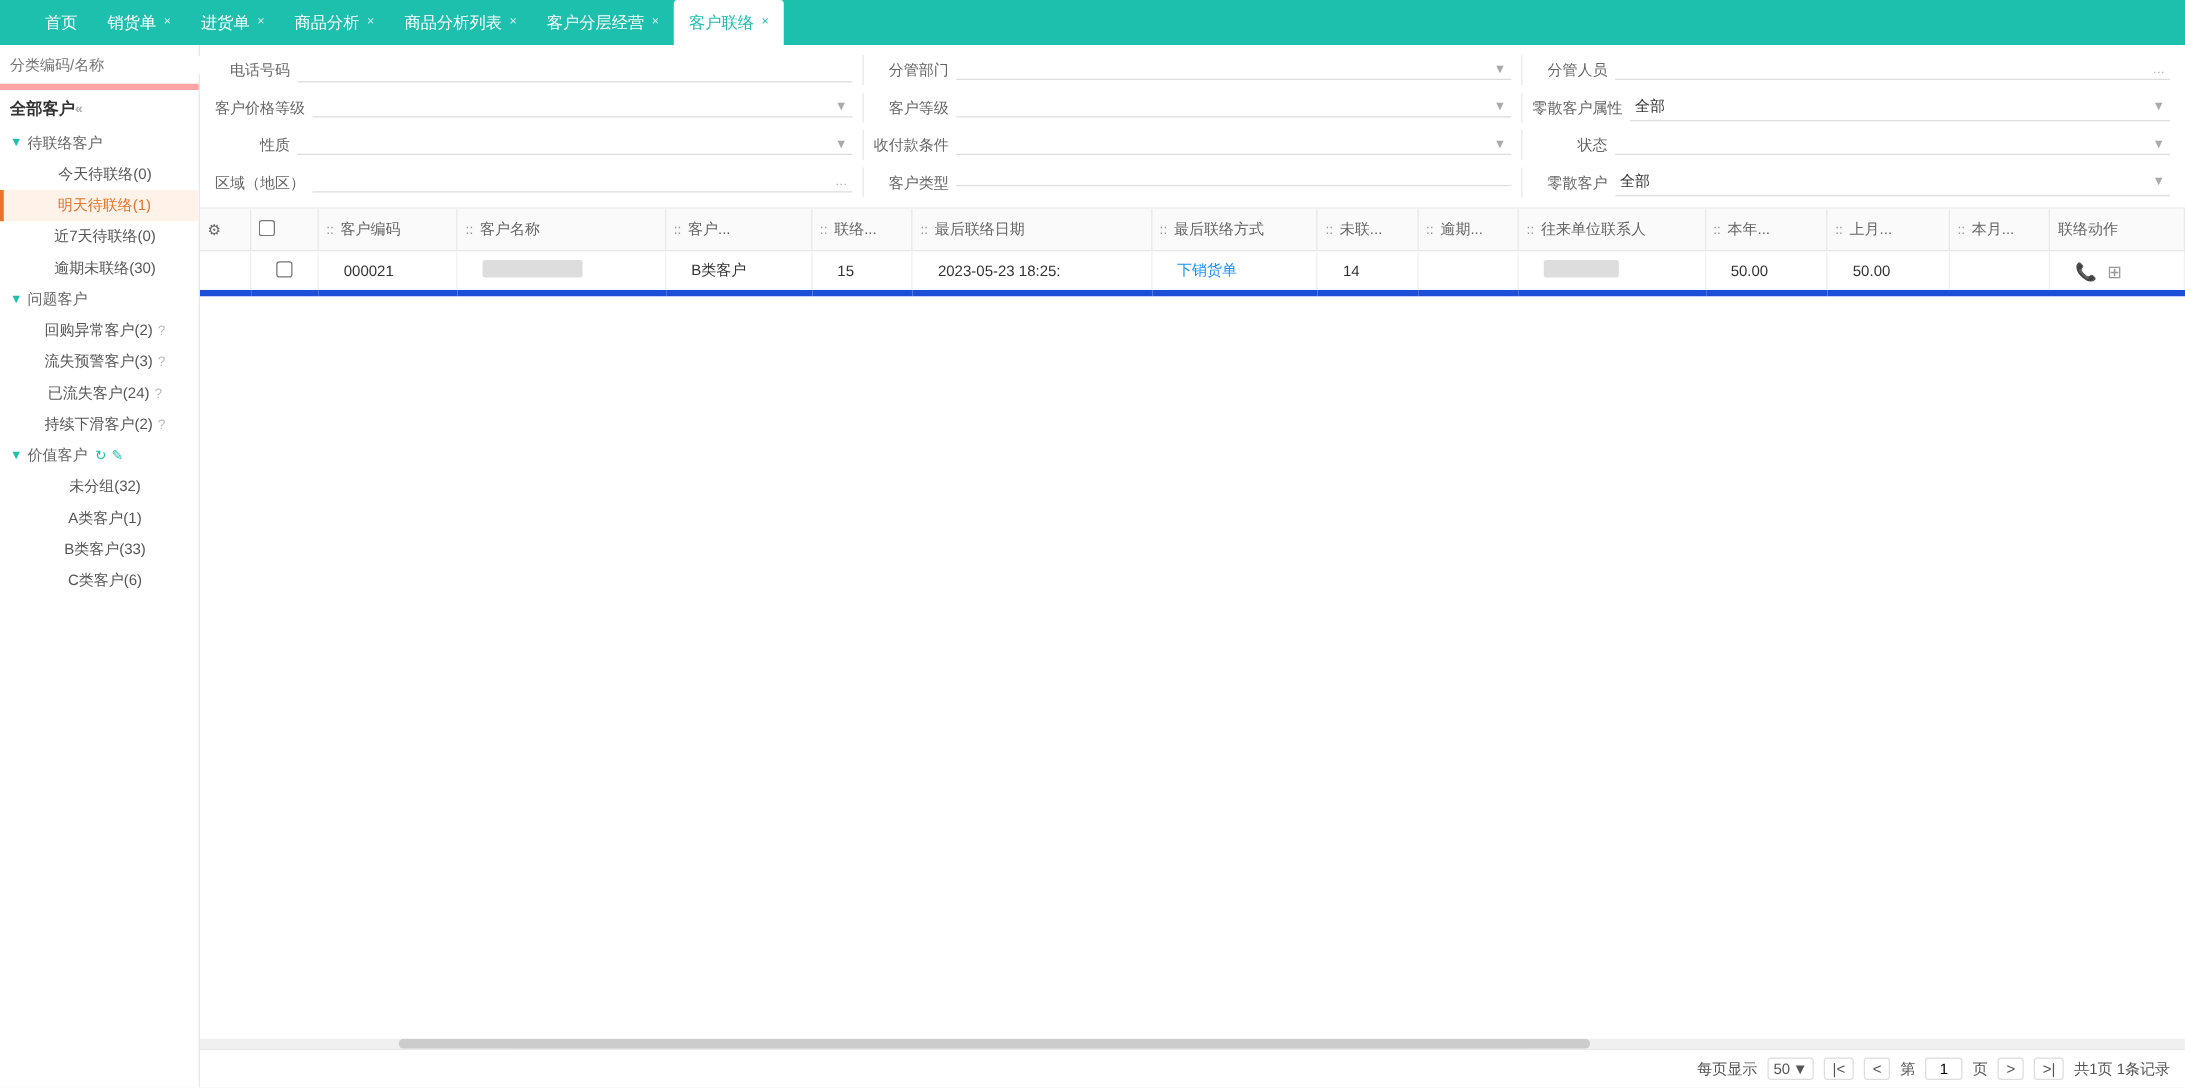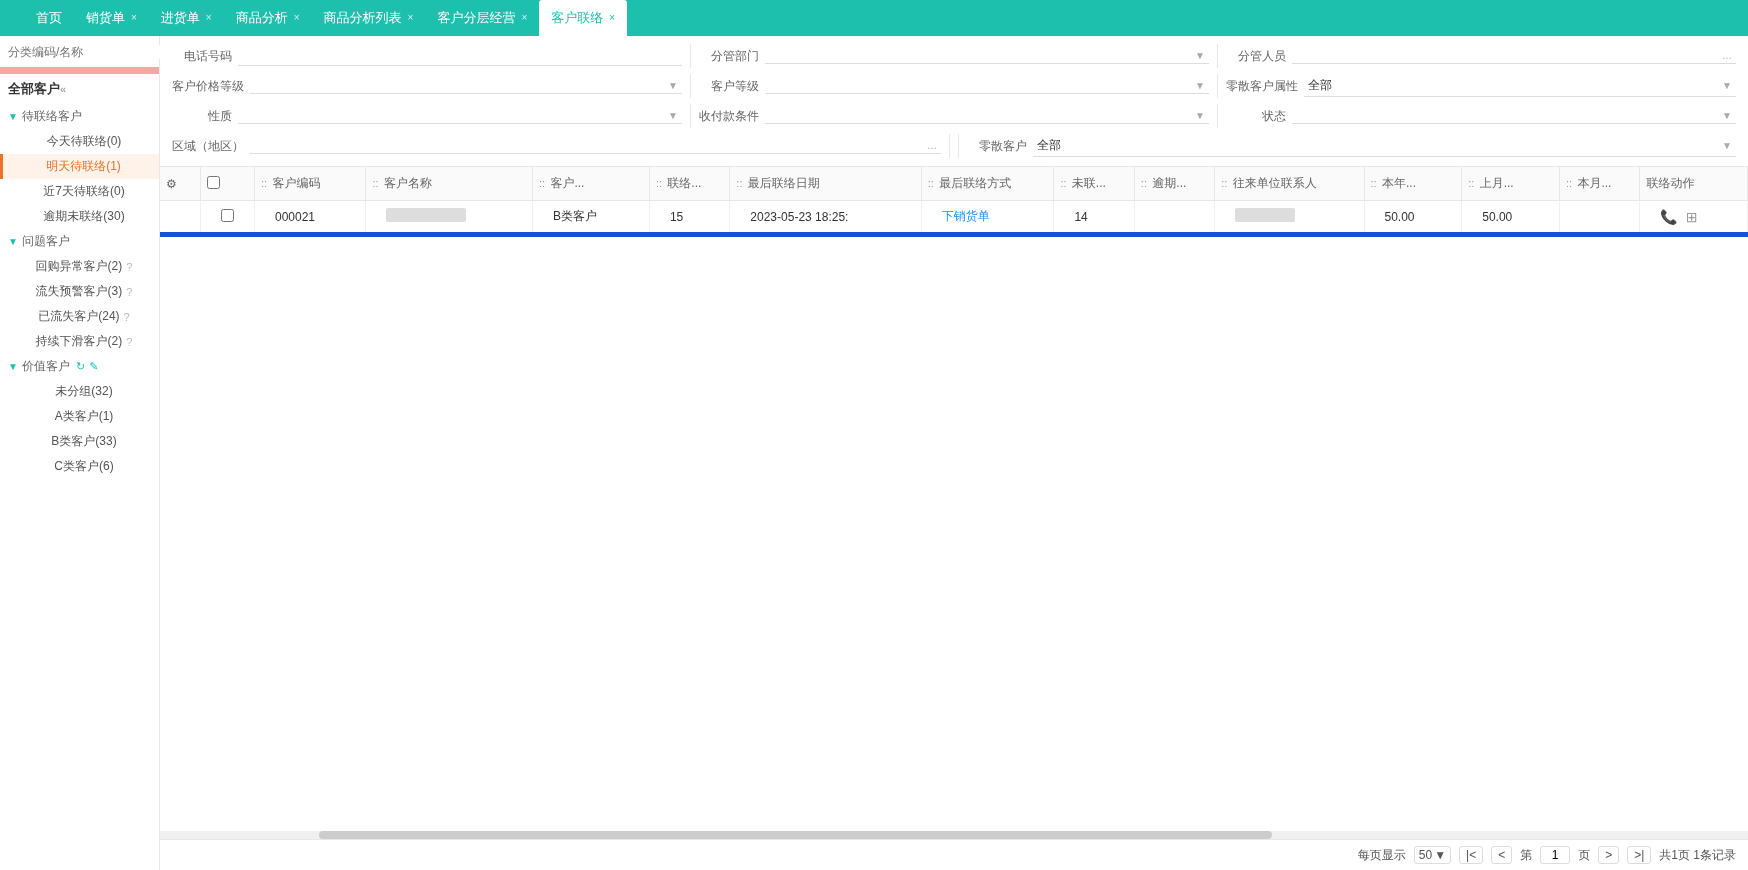--- a/index.html
+++ b/index.html
@@ -51,21 +51,21 @@
       background: #fff;
       border-right: 1px solid #e8e8e8;
       display: flex;
       flex-direction: column;
       flex-shrink: 0;
     }
     .sidebar-search {
       display: flex;
       align-items: center;
       padding: 8px;
-      border-bottom: 7px solid #fca5a5;
+      border-bottom: 5px solid #fca5a5;
       gap: 4px;
     }
     .sidebar-search input {
       flex: 1;
       border: none;
       outline: none;
       font-size: 12px;
       color: #999;
     }
     .sidebar-search-icon {
@@ -546,20 +546,26 @@
 
           <div class="filter-row">
             <div class="filter-field">
               <span class="filter-label">区域（地区）</span>
               <div class="filter-select">
                 <span></span>
                 <span class="down-arrow">…</span>
               </div>
             </div>
             <div class="filter-divider"></div>
+            <div class="filter-field">
+              <span class="filter-label">客户类型</span>
+              <div class="filter-select">
+                <span></span>
+              </div>
+            </div>
             <div class="filter-divider"></div>
             <div class="filter-field">
               <span class="filter-label">零散客户</span>
               <div class="filter-select">
                 <span>全部</span>
                 <span class="down-arrow">▼</span>
               </div>
             </div>
           </div>
         </div>

